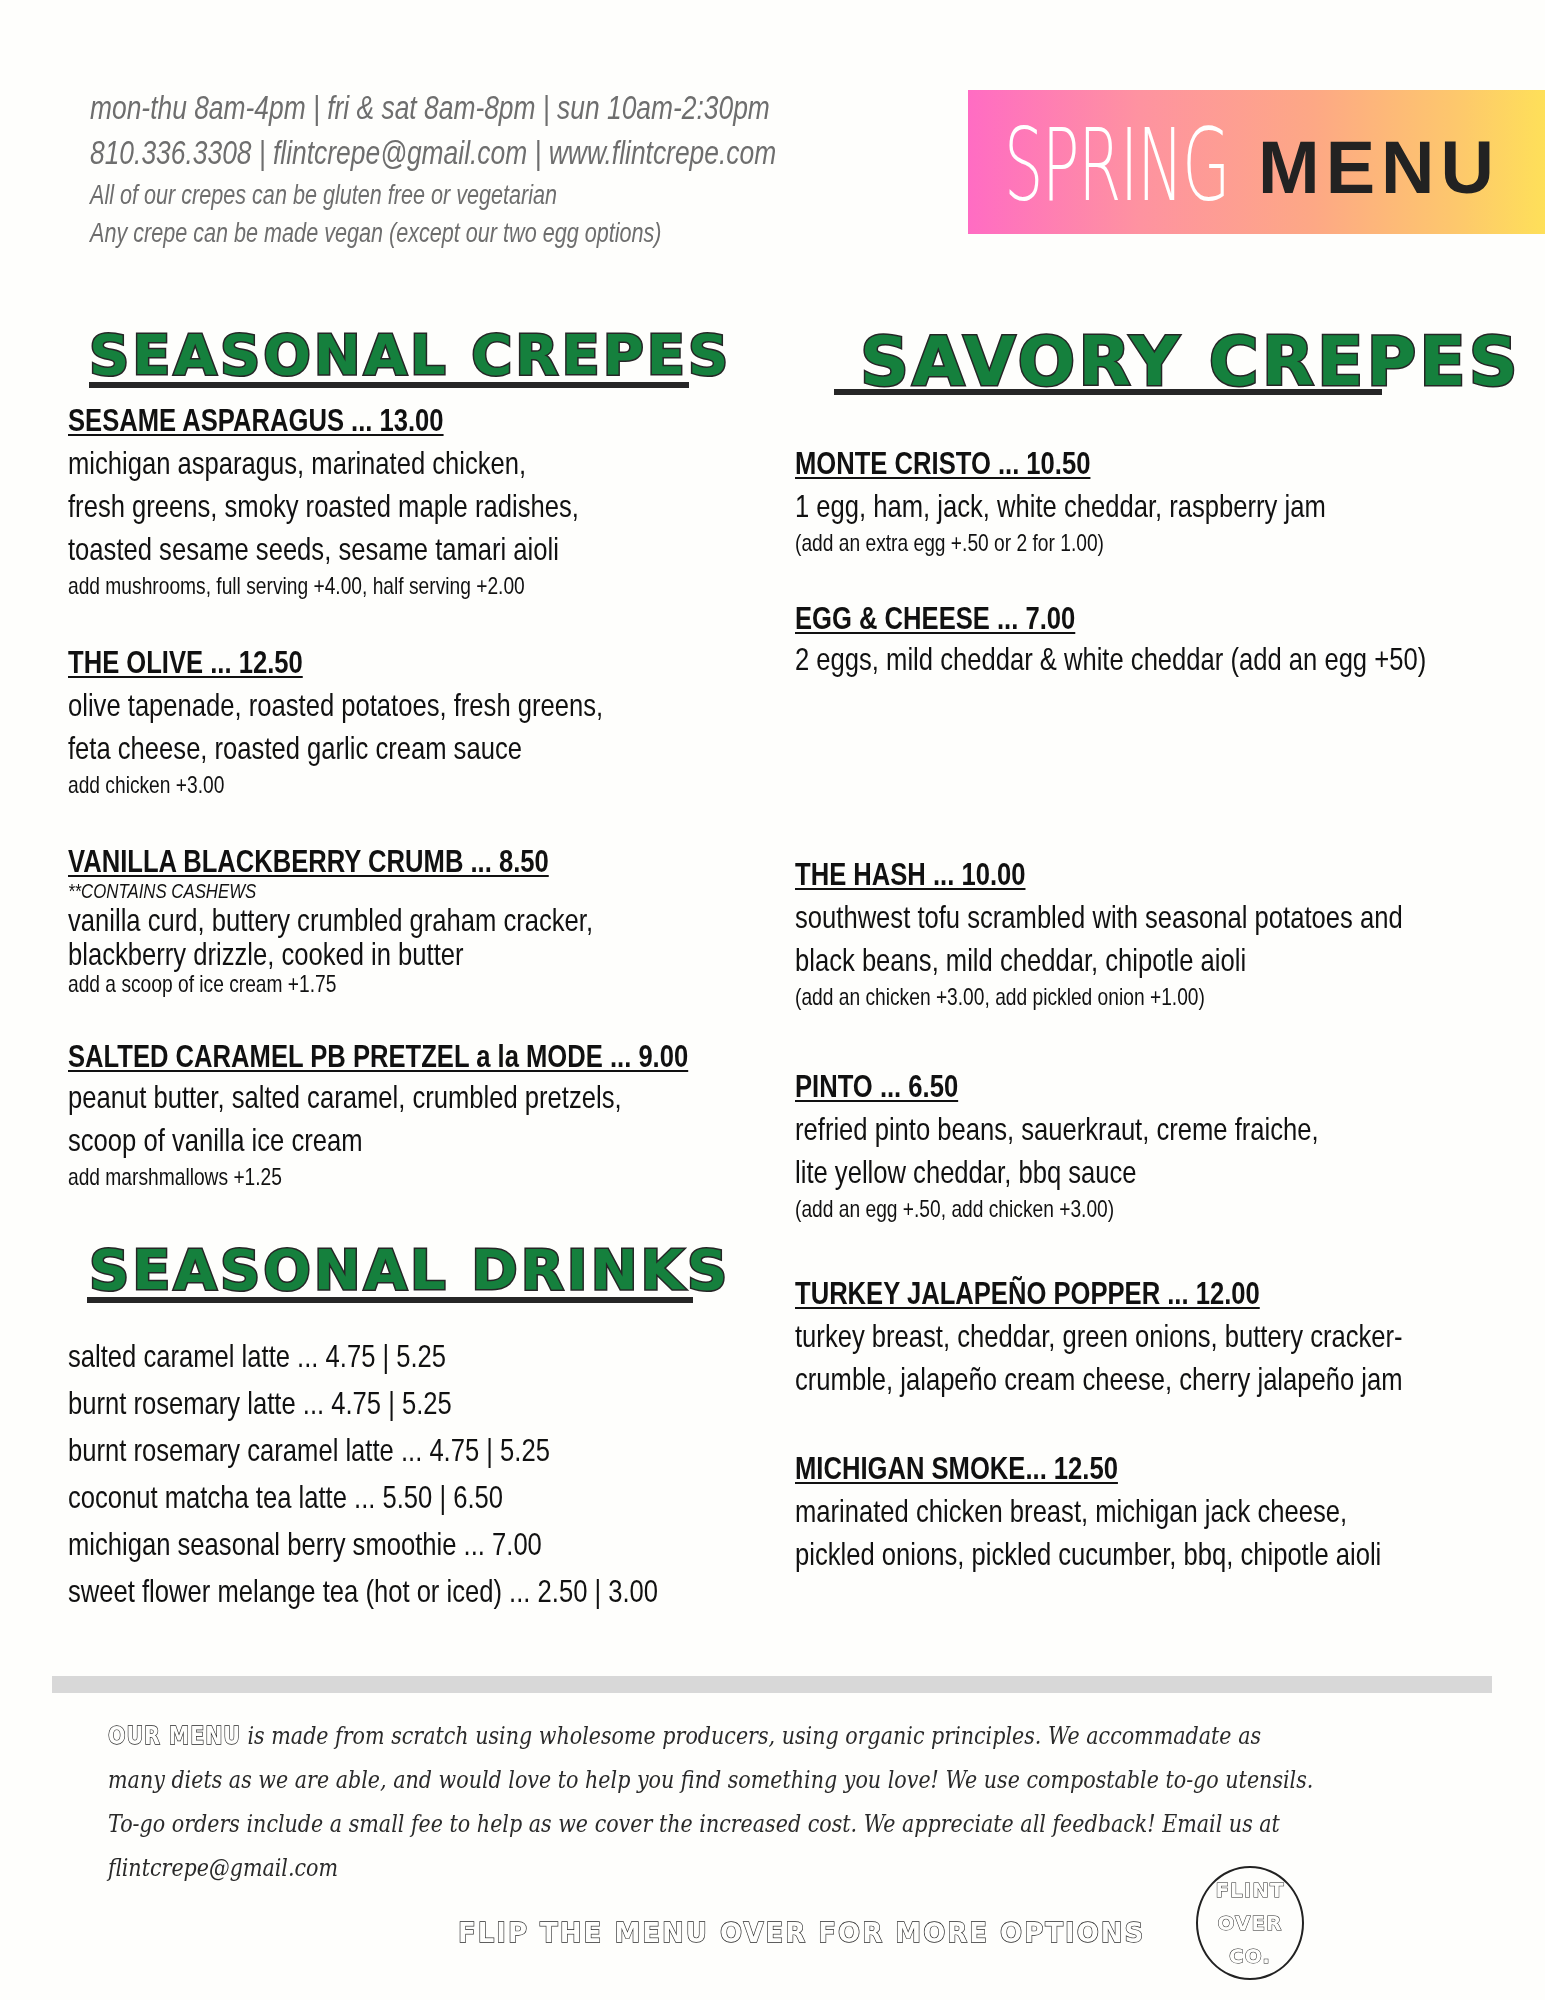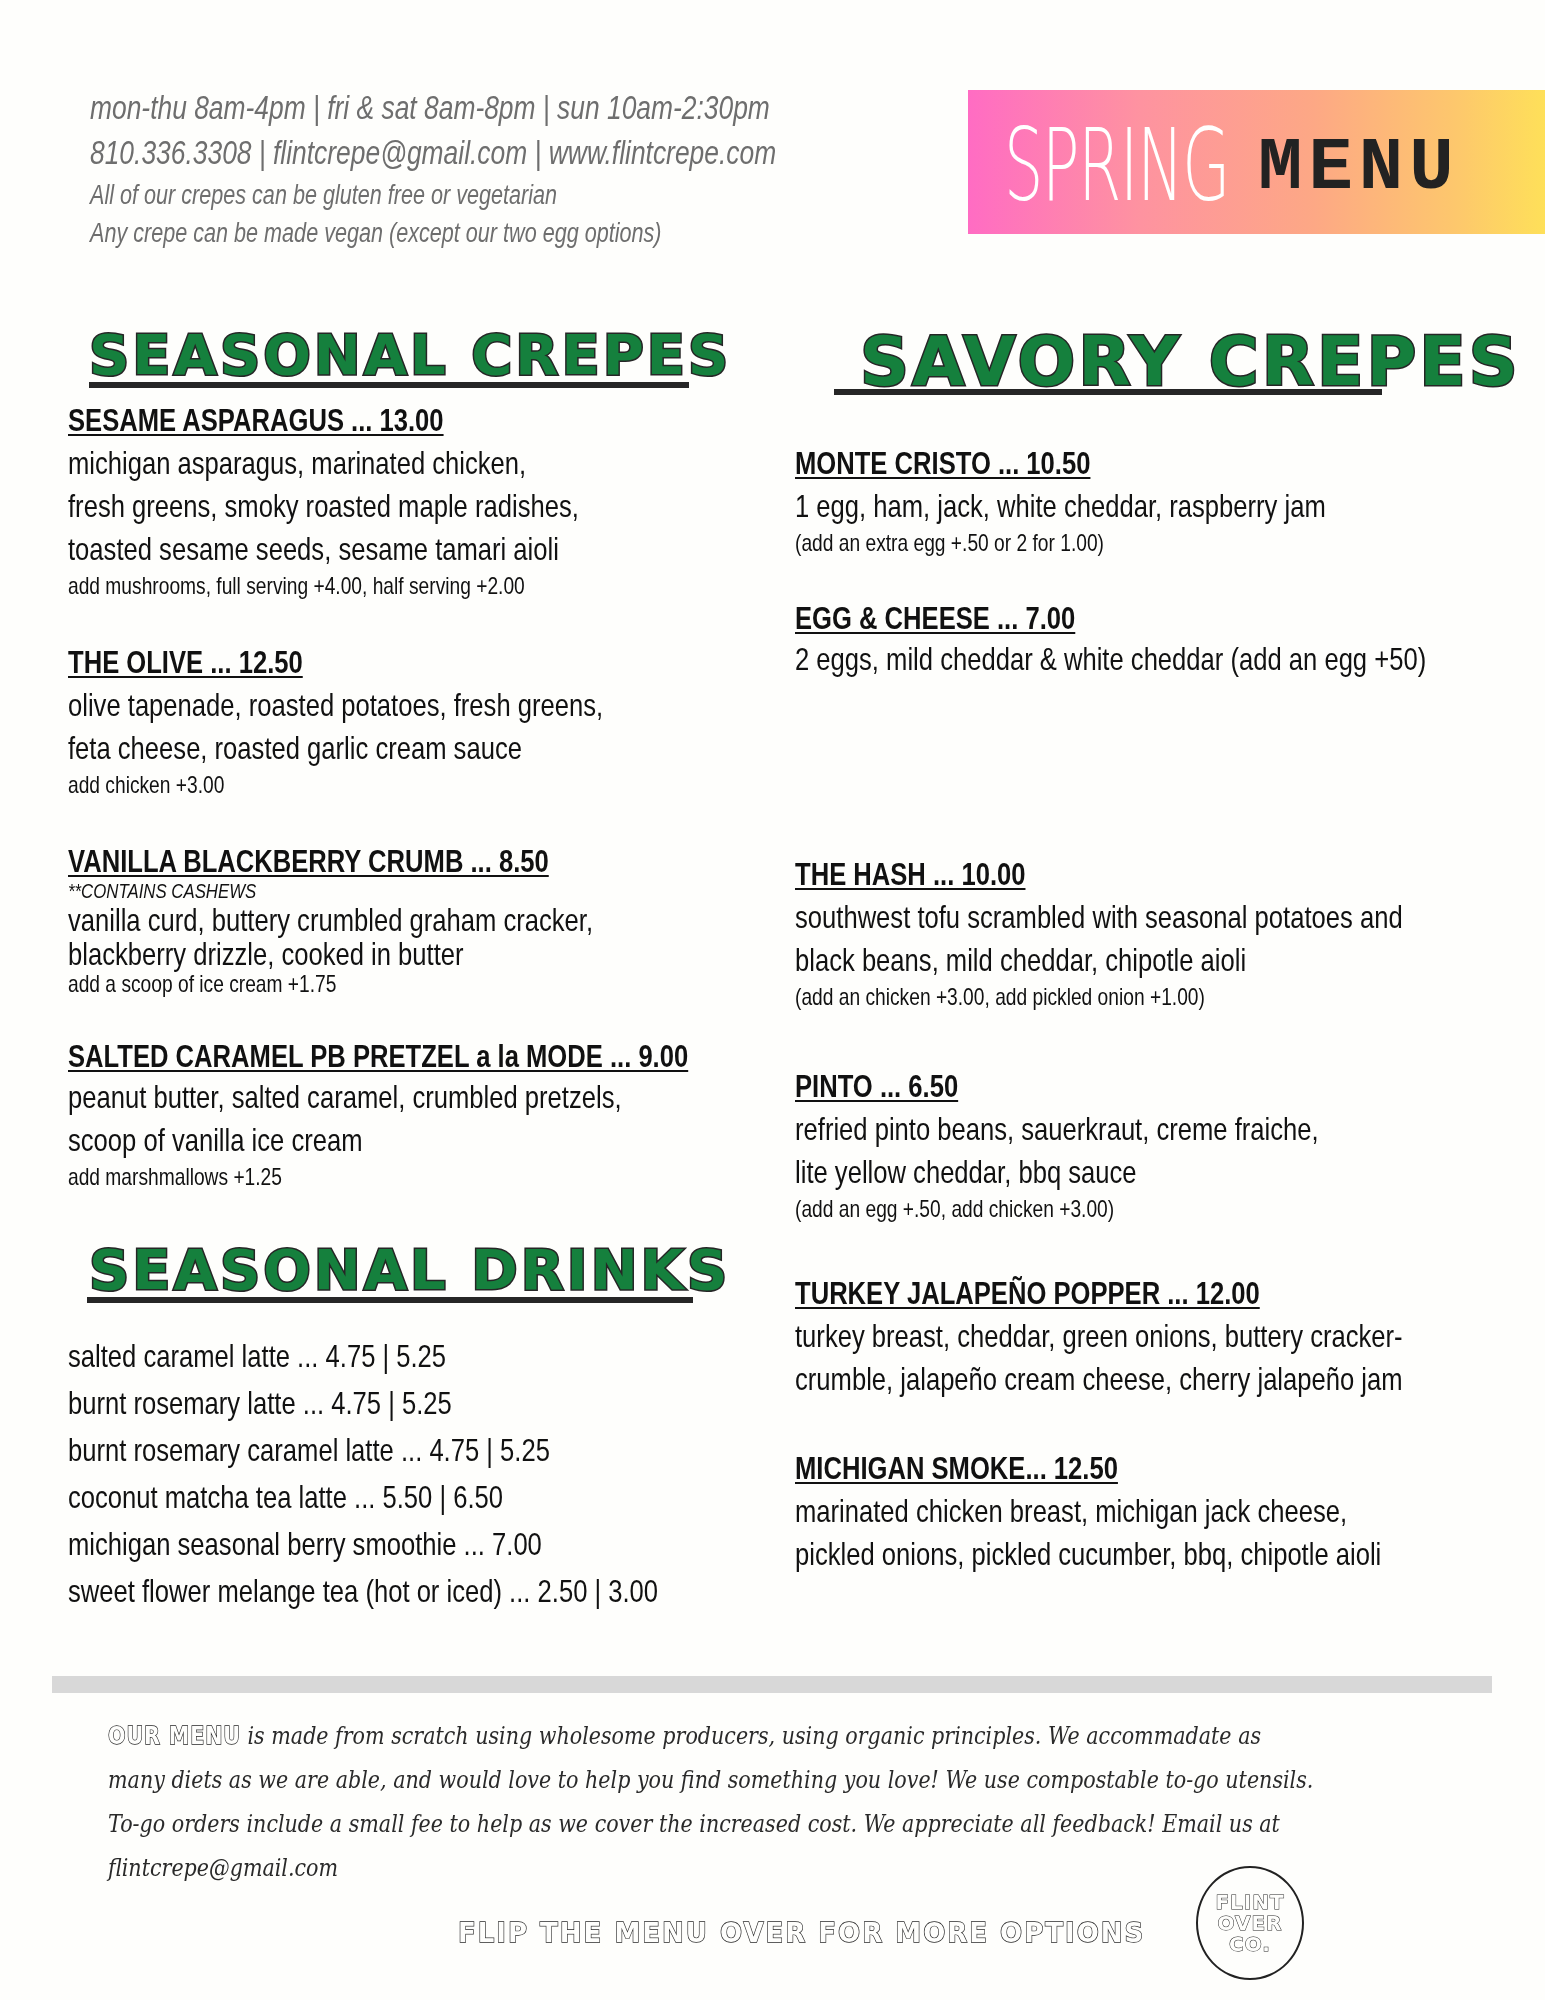--- a/index.html
+++ b/index.html
@@ -3,33 +3,33 @@
 <meta charset="utf-8">
 <style>
   html,body{margin:0;padding:0;}
   body{width:1545px;height:2000px;background:#fefefc;position:relative;overflow:hidden;font-family:"Liberation Sans",sans-serif;color:#111;}
   .abs{position:absolute;}
   .cond{transform:scaleX(0.8);transform-origin:left top;white-space:nowrap;}
   .cond-r{transform:scaleX(0.8);transform-origin:right top;white-space:nowrap;text-align:right;}
   .hdr-line{color:#6e6e6e;font-style:italic;}
   .banner{left:968px;top:90px;width:577px;height:144px;background:linear-gradient(90deg,#ff6cc3 0%,#fe93a0 30%,#fda885 60%,#fdc86c 85%,#fee059 100%);}
   .spring{position:absolute;left:36px;top:26px;font-family:"DejaVu Sans",sans-serif;font-weight:200;font-size:100px;line-height:100px;color:#fff;transform:scaleX(0.62);transform-origin:left top;letter-spacing:-2px;-webkit-text-stroke:0;}
-  .menu-word{position:absolute;left:290px;top:38px;font-family:Liberation Mono, monospace;font-weight:bold;font-size:74px;line-height:80px;color:#222;letter-spacing:6px;}
+  .menu-word{position:absolute;left:290px;top:38px;font-family:Liberation Sans, sans-serif;font-weight:bold;font-size:74px;line-height:80px;color:#222;letter-spacing:6px;}
   .section-head{font-family:"DejaVu Sans",sans-serif;font-weight:bold;color:#15803d;-webkit-text-stroke:3px #262626;paint-order:stroke fill;letter-spacing:3px;white-space:nowrap;}
   .section-rule{background:#262626;height:6px;}
   .item-title{font-weight:bold;font-size:32px;line-height:36px;text-decoration:underline;text-decoration-thickness:2px;text-underline-offset:3px;}
   .desc{font-size:32px;line-height:43px;}
   .note{font-size:24px;line-height:30px;}
   .warn{font-size:21px;line-height:24px;font-style:italic;}
   .drink{font-size:32px;line-height:47px;}
   .gray-bar{left:52px;top:1676px;width:1440px;height:17px;background:#d8d8d8;}
   .footer-text{font-family:"DejaVu Serif",serif;font-style:italic;font-size:24px;line-height:44px;color:#2a2a2a;width:1360px;}
   .footer-text .lead{font-family:"DejaVu Sans",sans-serif;font-style:normal;font-weight:bold;font-size:24px;letter-spacing:1px;color:#fefefc;-webkit-text-stroke:1.4px #262626;paint-order:stroke fill;}
   .flip{font-family:"DejaVu Sans",sans-serif;font-weight:bold;font-size:26px;letter-spacing:2px;color:#fefefc;-webkit-text-stroke:1.3px #2a2a2a;paint-order:stroke fill;white-space:nowrap;}
-  .logo{left:1196px;top:1866px;width:104px;height:110px;border:2.5px solid #222;border-radius:50%;display:flex;flex-direction:column;align-items:center;justify-content:center;}
+  .logo{left:1196px;top:1866px;width:104px;height:110px;border:2.5px solid #222;border-radius:50%;display:flex;flex-direction:column;align-items:center;justify-content:center;gap:12px;}
   .logo span{font-family:"DejaVu Sans",sans-serif;font-weight:bold;font-size:20px;line-height:21px;color:#fefefc;-webkit-text-stroke:1px #222;paint-order:stroke fill;letter-spacing:1px;}
 </style>
 </head>
 <body>
 
 <div class="abs cond hdr-line" style="left:90px;top:88px;font-size:33px;line-height:40px;">mon-thu 8am-4pm | fri &amp; sat 8am-8pm | sun 10am-2:30pm</div>
 <div class="abs cond hdr-line" style="left:90px;top:133px;font-size:33px;line-height:40px;">810.336.3308 | flintcrepe@gmail.com | www.flintcrepe.com</div>
 <div class="abs cond hdr-line" style="left:90px;top:179px;font-size:27px;line-height:32px;">All of our crepes can be gluten free or vegetarian</div>
 <div class="abs cond hdr-line" style="left:90px;top:217px;font-size:27px;line-height:32px;">Any crepe can be made vegan (except our two egg options)</div>
 

